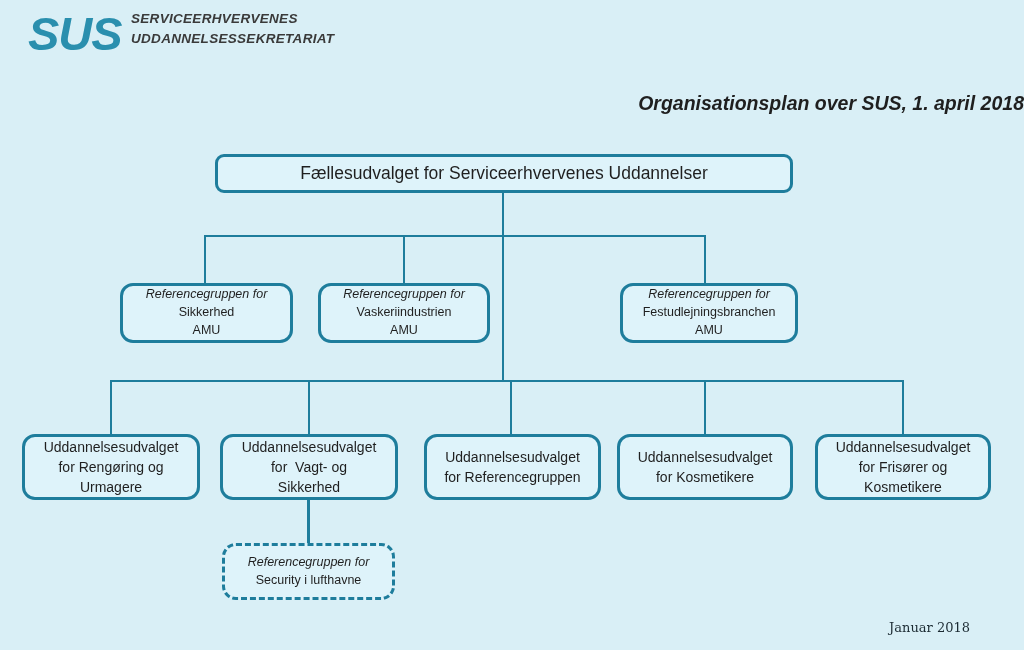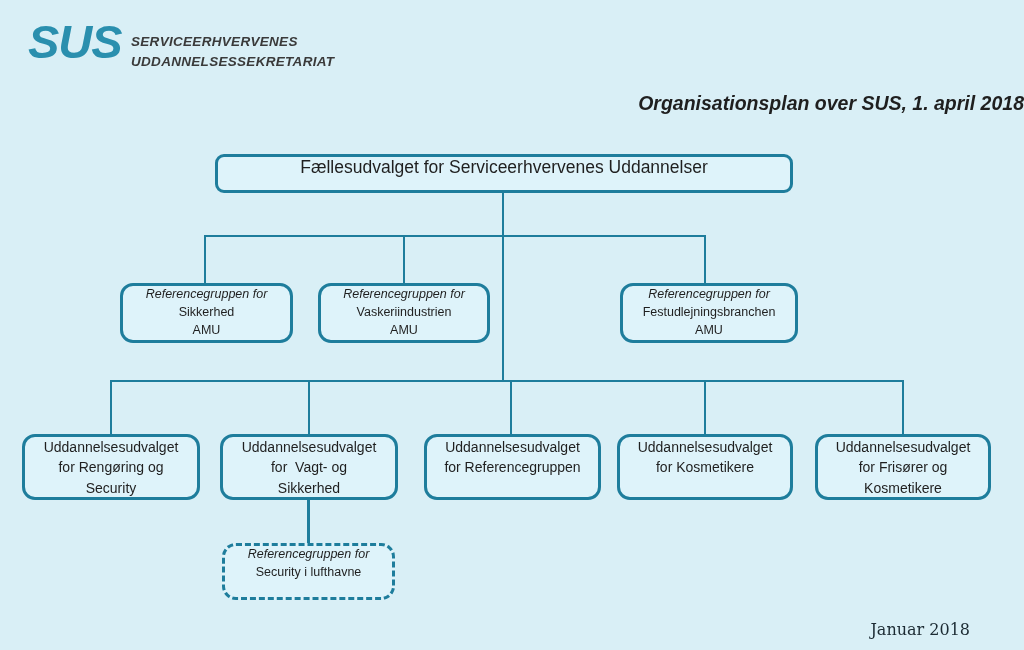--- a/index.html
+++ b/index.html
@@ -15,44 +15,44 @@
   body{font-family:"Liberation Sans",sans-serif;}
   .canvas{
     position:relative;
     width:1024px;height:650px;
     background:var(--background);
     overflow:hidden;
   }
 
   
   .logo-acronym{
-    position:absolute;left:28px;top:14px;
+    position:absolute;left:28px;top:6px;
     font-size:47px;font-weight:bold;font-style:italic;
     letter-spacing:-1px;
     color:var(--logo);
   }
   .logo-subtitle{
-    position:absolute;left:131px;top:32px;
+    position:absolute;left:131px;top:9px;
     font-size:13.5px;font-weight:bold;font-style:italic;
     letter-spacing:0.3px;line-height:1.45;
     color:var(--subtitle);
     text-transform:uppercase;
   }
 
   
   .chart-title{
     position:absolute;left:0;right:0;top:92px;
     text-align:right;
     font-size:19.5px;font-weight:bold;font-style:italic;
     color:var(--text);
   }
   .footer-date{
     position:absolute;right:54px;top:620px;
     font-family:"DejaVu Serif",serif;
-    font-size:16px;color:#1c2b33;
+    font-size:13px;color:#1c2b33;
   }
 
   
   .line{position:absolute;background:var(--line);}
   .v{width:2px;}
   .h{height:2px;}
   .v-root      {left:502px;top:192px;height:44px;}
   .h-ref       {left:204px;top:235px;width:502px;}
   .v-ref-1     {left:204px;top:235px;height:48px;}
   .v-ref-2     {left:403px;top:235px;height:48px;}
@@ -65,21 +65,21 @@
   .v-com-4     {left:704px;top:380px;height:55px;}
   .v-com-5     {left:902px;top:380px;height:55px;}
   .v-security  {left:307px;top:499px;height:45px;width:3px;}
 
   
   .node{
     position:absolute;
     background:var(--box-fill);
     border:3px solid var(--line);
     display:flex;flex-direction:column;
-    justify-content:flex-start;align-items:center;
+    justify-content:center;align-items:center;
     text-align:center;
     color:var(--text);
   }
   .node .ln{white-space:pre-wrap;}
   .italic-ln{font-style:italic;}
 
   .node-root{
     left:215px;top:154px;width:578px;height:39px;
     border-radius:9px;
     font-size:17.5px;
@@ -154,21 +154,21 @@
   </div>
   <div class="node node-ref node-ref-3">
     <div class="ln italic-ln">Referencegruppen for</div>
     <div class="ln">Festudlejningsbranchen</div>
     <div class="ln">AMU</div>
   </div>
 
   <div class="node node-com node-com-1">
     <div class="ln">Uddannelsesudvalget</div>
     <div class="ln">for Rengøring og</div>
-    <div class="ln">Security</div>
+    <div class="ln">Urmagere</div>
   </div>
   <div class="node node-com node-com-2">
     <div class="ln">Uddannelsesudvalget</div>
     <div class="ln">for  Vagt- og</div>
     <div class="ln">Sikkerhed</div>
   </div>
   <div class="node node-com node-com-3">
     <div class="ln">Uddannelsesudvalget</div>
     <div class="ln">for Referencegruppen</div>
   </div>

